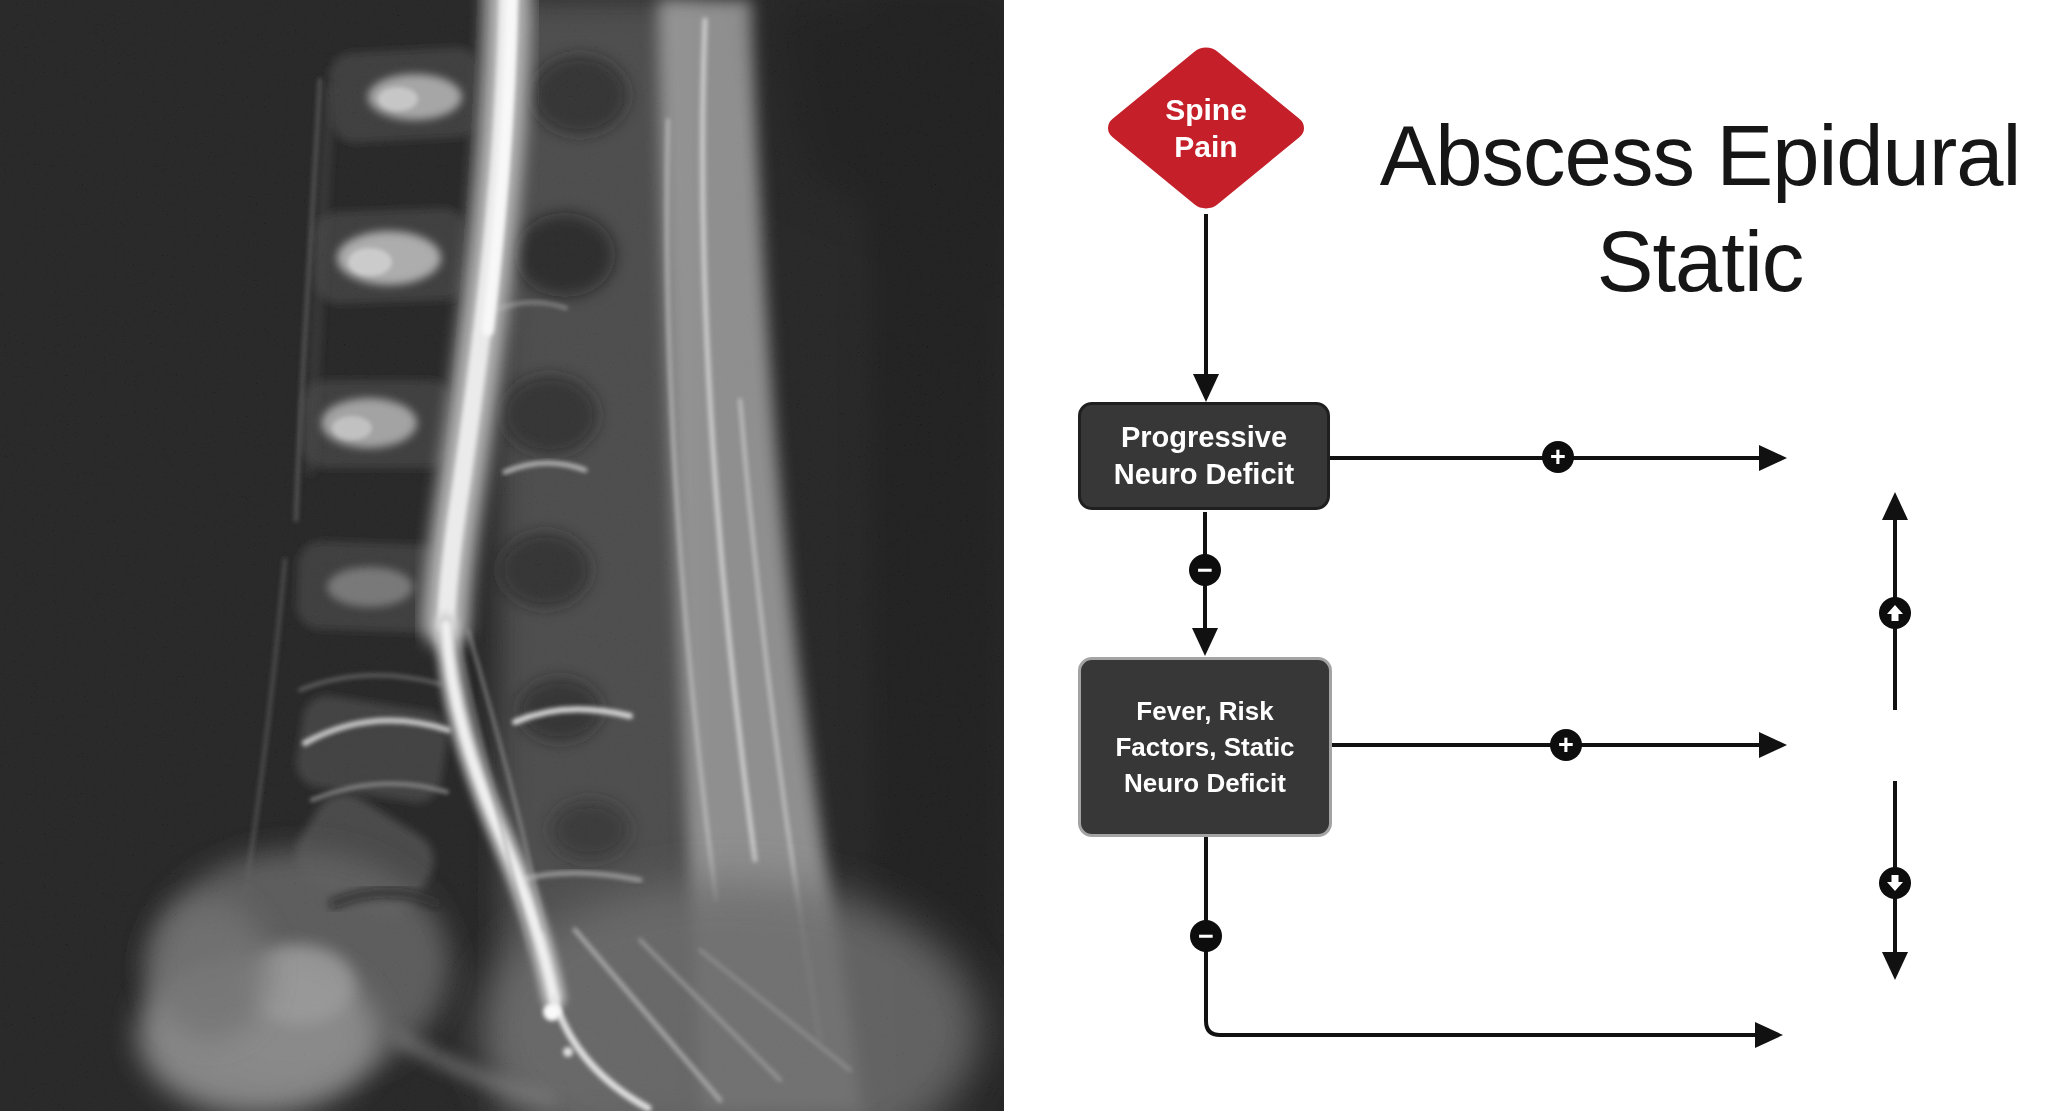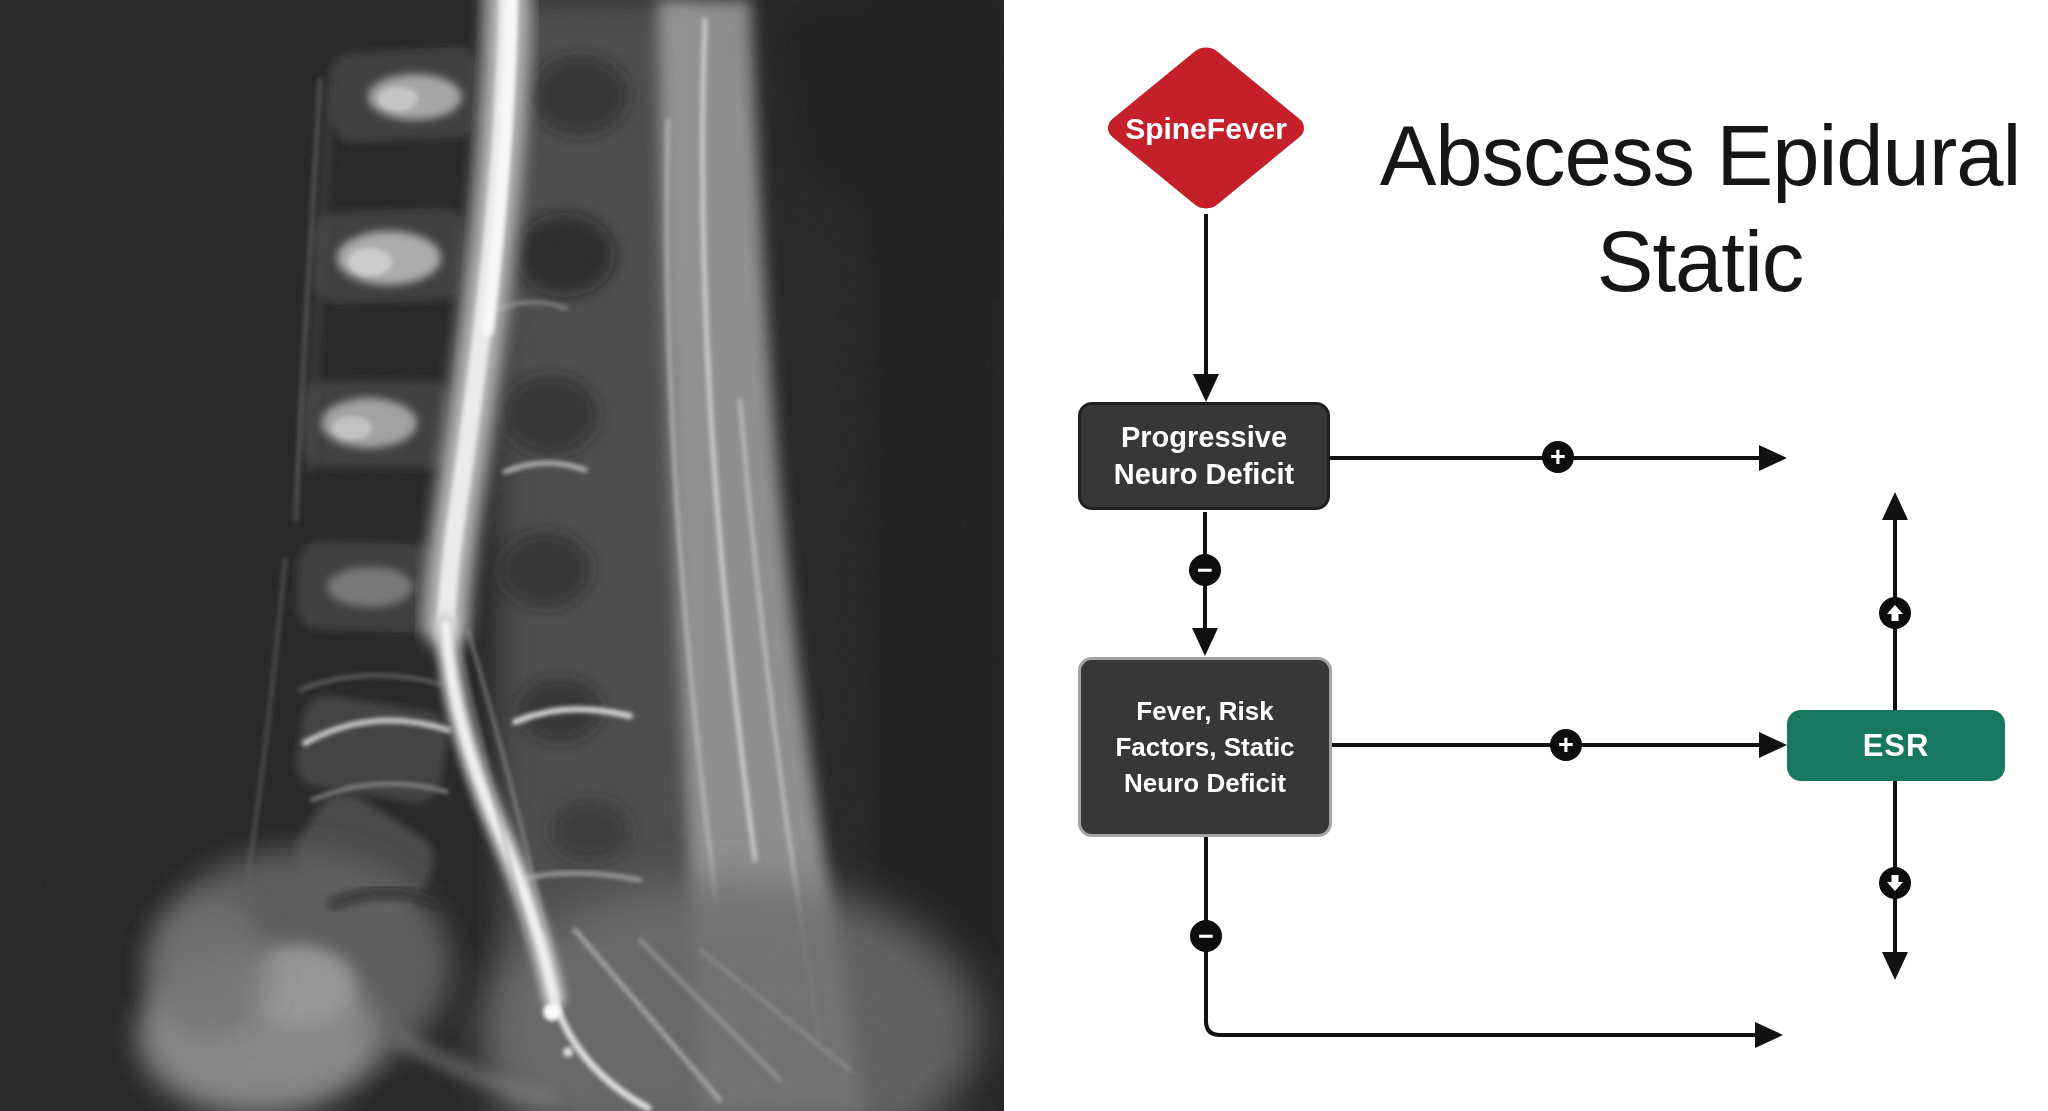--- a/index.html
+++ b/index.html
@@ -28,21 +28,21 @@
          font-weight:400;letter-spacing:-1px;}
 
   .node{position:absolute;z-index:2;display:flex;align-items:center;justify-content:center;
         text-align:center;color:var(--text-white);font-weight:bold;border-radius:14px;}
   .node .l{display:block;}
 
   .diamond-wrap{position:absolute;left:1102px;top:42px;width:208px;height:172px;z-index:2;}
   .diamond-shape{position:absolute;left:30px;top:12px;width:148px;height:148px;
                  background:var(--diamond-red);border-radius:16px;
                  transform:scaleY(0.82) rotate(45deg);transform-origin:center;}
-  .diamond-label{position:absolute;left:0;top:0;width:100%;height:100%;display:flex;
+  .diamond-label{position:absolute;left:0;top:0;width:100%;height:100%;display:flex;flex-direction:column;
                  align-items:center;justify-content:center;color:var(--text-white);
                  font-weight:bold;font-size:30px;line-height:37px;text-align:right;}
 
   .box-progressive{left:1078px;top:402px;width:252px;height:108px;background:var(--charcoal-box);
                    border:3px solid #1f1f1f;font-size:29px;line-height:37px;}
   .box-mri{left:1787px;top:420px;width:217px;height:72px;background:var(--mri-blue);
            font-size:31px;letter-spacing:1px;}
   .box-fever{left:1078px;top:657px;width:254px;height:180px;background:var(--charcoal-box);
              border:3px solid #a3a3a3;font-size:26px;line-height:36px;}
   .box-esr{left:1787px;top:710px;width:218px;height:71px;background:var(--esr-teal);
@@ -199,43 +199,40 @@
 
   <div class="title">
     <span class="l">Abscess Epidural</span>
     <span class="l">Static</span>
   </div>
 
   <div class="diamond-wrap">
     <div class="diamond-shape"></div>
     <div class="diamond-label">
       <span class="l">Spine</span>
-      <span class="l">Fever</span>
+      <span class="l">Pain</span>
     </div>
   </div>
 
   <div class="node box-progressive">
     <div>
       <span class="l">Progressive</span>
       <span class="l">Neuro Deficit</span>
     </div>
   </div>
 
 
   <div class="node box-fever">
     <div>
       <span class="l">Fever, Risk</span>
       <span class="l">Factors, Static</span>
       <span class="l">Neuro Deficit</span>
     </div>
   </div>
 
-  <div class="node box-esr">
-    <span>ESR</span>
-  </div>
 
 
   <div class="badge" style="left:1189px;top:554px;">
     <span>−</span>
   </div>
   <div class="badge" style="left:1542px;top:441px;">
     <span>+</span>
   </div>
   <div class="badge" style="left:1550px;top:729px;">
     <span>+</span>

